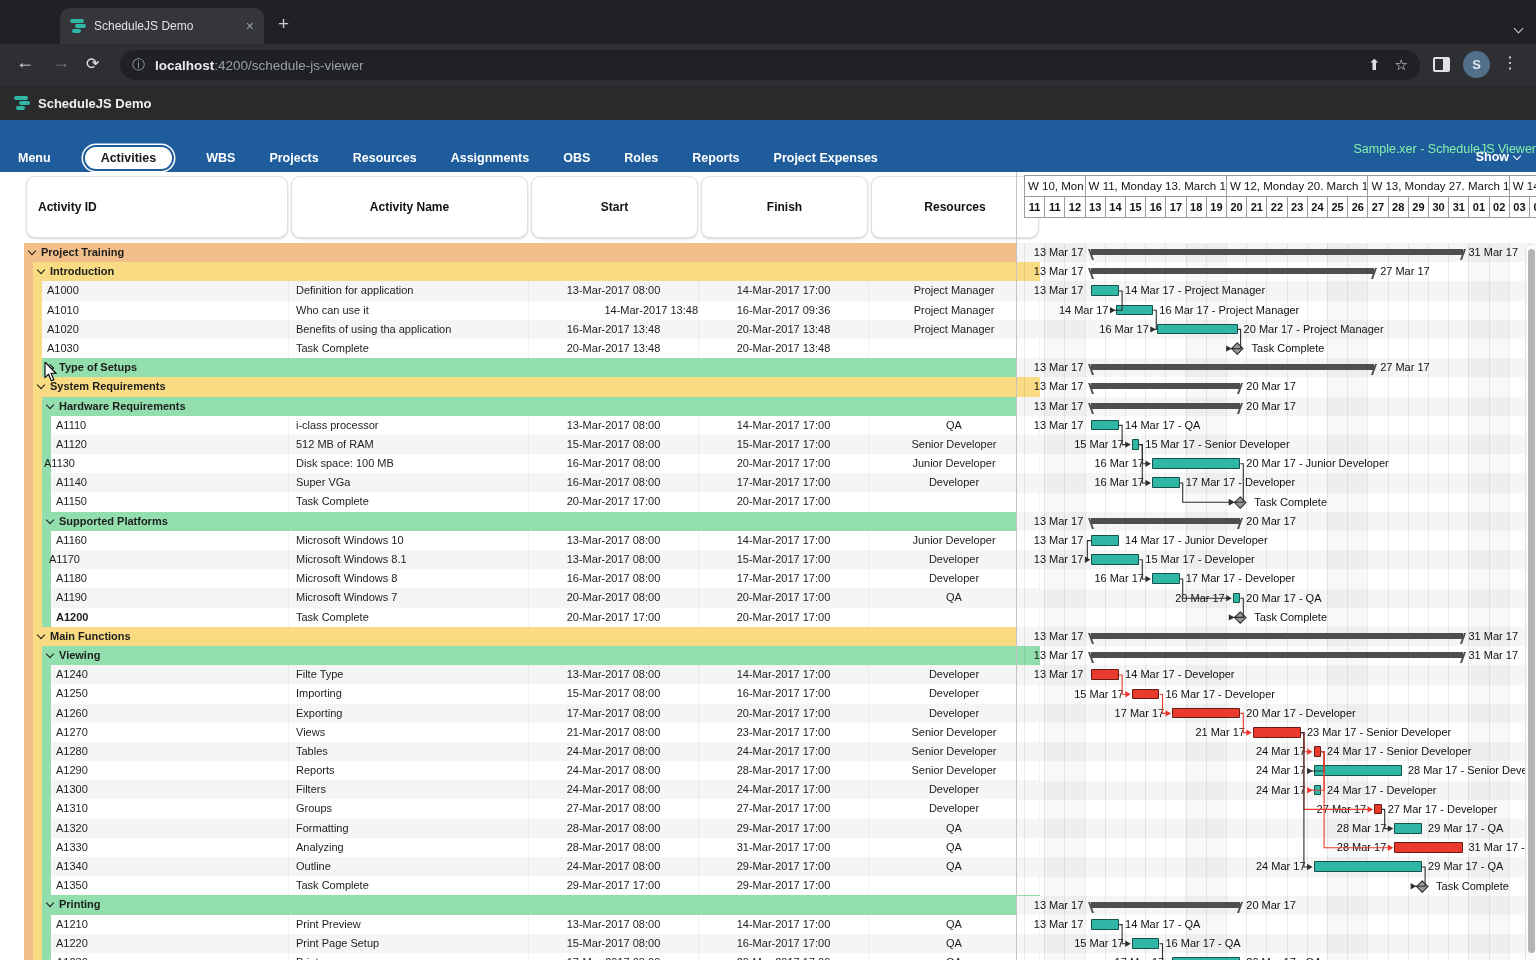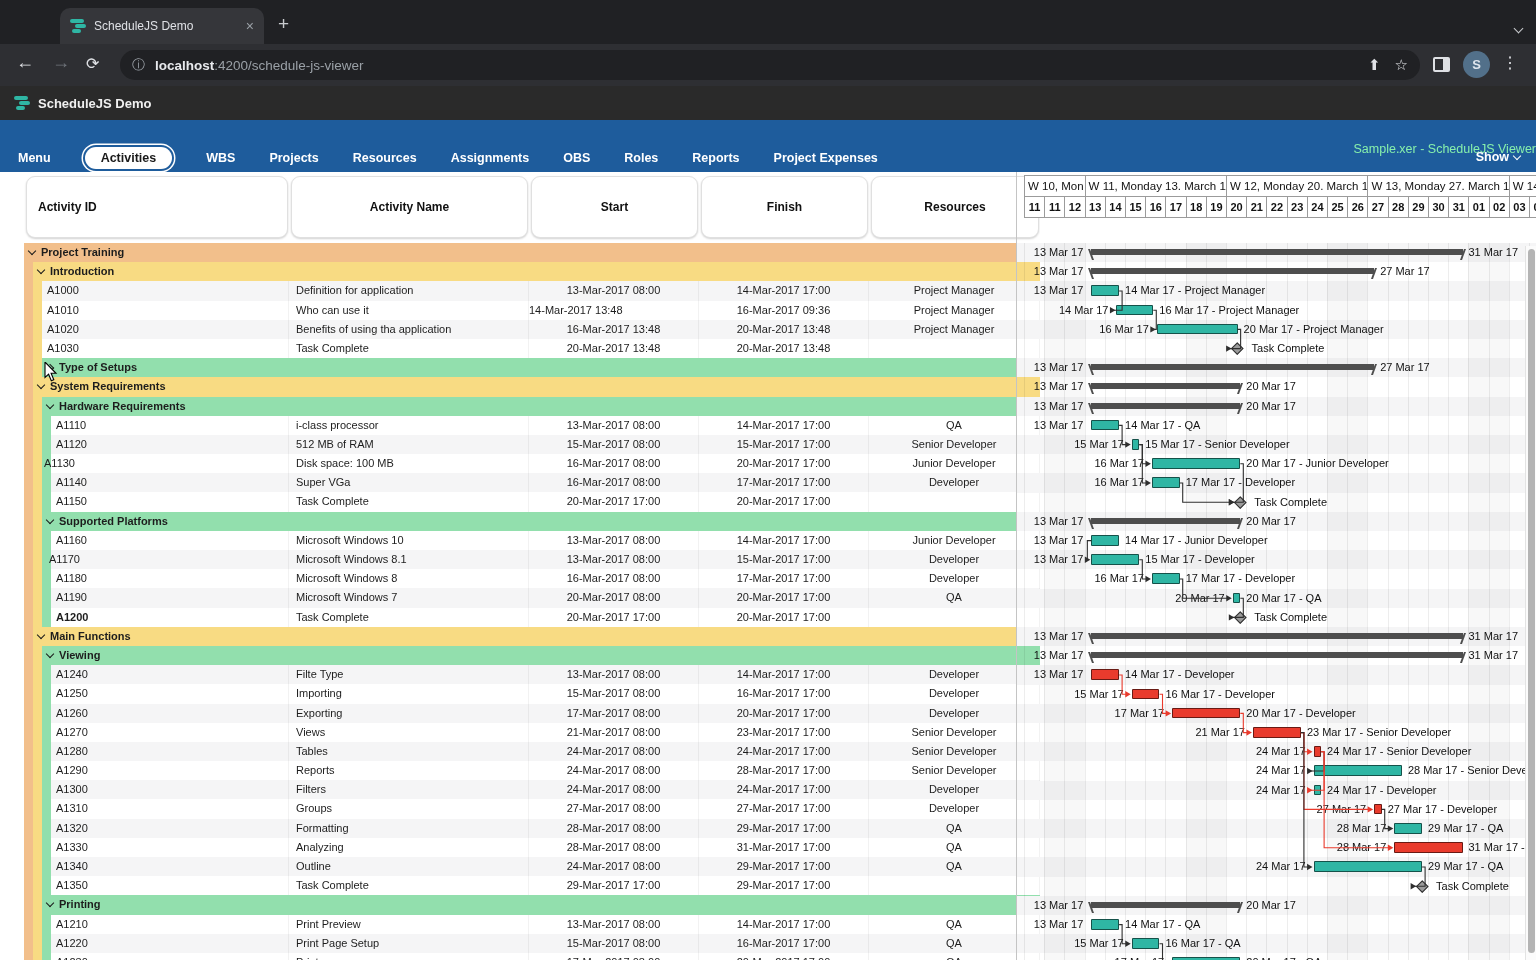--- a/index.html
+++ b/index.html
@@ -184,21 +184,21 @@
             <div class="cell" style="left: 265px; width: 240px; padding-left: 7px;">Definition for application</div>
             <div class="cell" style="left: 505px; width: 170px; text-align: center;">13-Mar-2017 08:00</div>
             <div class="cell" style="left: 675px; width: 170px; text-align: center;">14-Mar-2017 17:00</div>
             <div class="cell" style="left: 845px; width: 171px; text-align: center;">Project Manager</div>
           </div>
           <div class="trow">
             <div class="band" style="left: 0px; background: rgb(242, 191, 139);"></div>
             <div class="band" style="left: 9px; background: rgb(248, 219, 131);"></div>
             <div class="cell" style="left: 0px; width: 265px; padding-left: 23px;">A1010</div>
             <div class="cell" style="left: 265px; width: 240px; padding-left: 7px;">Who can use it</div>
-            <div class="cell" style="left: 505px; width: 170px; text-align: left;">14-Mar-2017 13:48</div>
+            <div class="cell" style="left: 505px; width: 170px; text-align: right;">14-Mar-2017 13:48</div>
             <div class="cell" style="left: 675px; width: 170px; text-align: center;">16-Mar-2017 09:36</div>
             <div class="cell" style="left: 845px; width: 171px; text-align: center;">Project Manager</div>
           </div>
           <div class="trow stripe">
             <div class="band" style="left: 0px; background: rgb(242, 191, 139);"></div>
             <div class="band" style="left: 9px; background: rgb(248, 219, 131);"></div>
             <div class="cell" style="left: 0px; width: 265px; padding-left: 23px;">A1020</div>
             <div class="cell" style="left: 265px; width: 240px; padding-left: 7px;">Benefits of using tha application</div>
             <div class="cell" style="left: 505px; width: 170px; text-align: center;">16-Mar-2017 13:48</div>
             <div class="cell" style="left: 675px; width: 170px; text-align: center;">20-Mar-2017 13:48</div>

